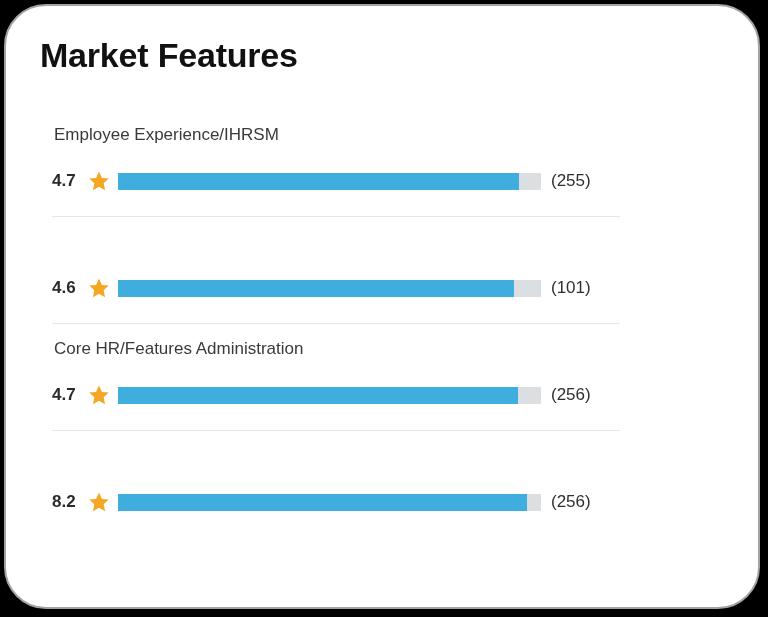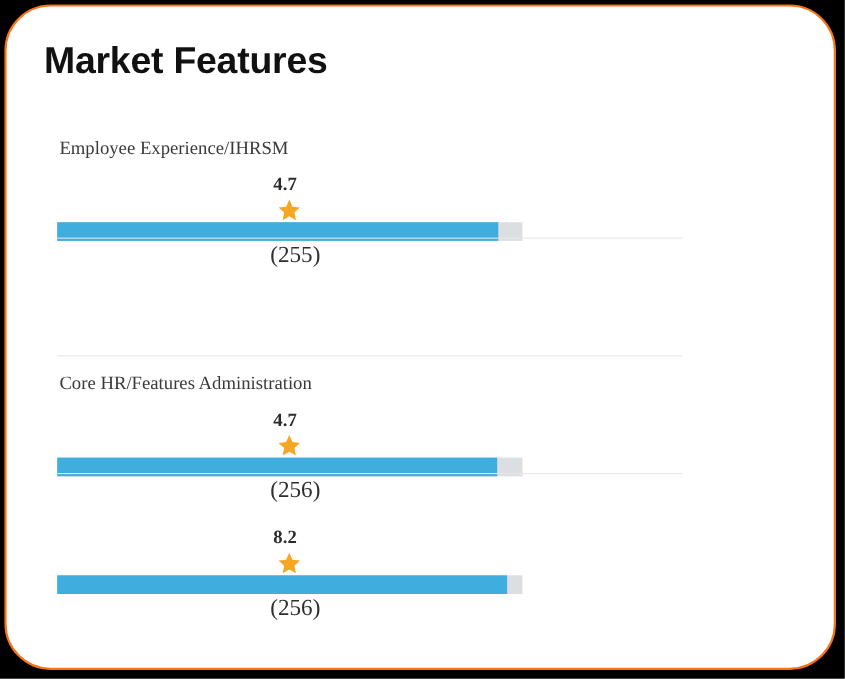--- a/index.html
+++ b/index.html
@@ -17,21 +17,21 @@
 
   
   #card {
     position: absolute;
     left: 4px;
     top: 4px;
     width: 756px;
     height: 605px;
     box-sizing: border-box;
     background: #ffffff;
-    border: 2px solid #f97316;
+    border: 2px solid #a3a3a3;
     border-radius: 42px;
     overflow: hidden;
   }
 
   
   #page-title {
     position: absolute;
     left: 34px;
     top: 28px;
     font-size: 34px;
@@ -46,45 +46,43 @@
   #feature-list {
     position: absolute;
     left: 46px;
     top: 104px;
     width: 568px;
   }
 
   .feature-row {
     position: relative;
     height: 106px;
-    font-family: Liberation Serif, serif;
   }
   .feature-row + .feature-row {
     border-top: 1px solid #e6e6e6;
   }
 
   .feature-label {
     position: absolute;
     left: 2px;
     top: 14px;
     font-size: 17px;
     font-weight: normal;
     color: #3a3a3a;
     line-height: 22px;
     white-space: nowrap;
   }
 
   .rating-line {
     position: absolute;
     left: 0px;
-    top: 46px;
+    top: 59px;
     height: 24px;
     display: flex;
     align-items: center;
-    flex-direction: column;
   }
 
   .rating-value {
     width: 30px;
     font-size: 17px;
     font-weight: bold;
     color: #2b2b2b;
     line-height: 24px;
     text-align: left;
   }
@@ -109,21 +107,21 @@
   .bar-fill {
     position: absolute;
     left: 0;
     top: 0;
     height: 100%;
     background: #3FAEDF;
   }
 
   .rating-count {
     margin-left: 10px;
-    font-size: 21px;
+    font-size: 17px;
     color: #2f2f2f;
     line-height: 24px;
     white-space: nowrap;
   }
 </style>
 </head>
 <body>
 
 <div id="card">
 
@@ -139,20 +137,30 @@
           <polygon points="12,1.6 15.2,8.6 22.6,9.4 17.1,14.5 18.6,22 12,18.2 5.4,22 6.9,14.5 1.4,9.4 8.8,8.6" fill="#F5A623"></polygon>
         </svg>
         <span class="bar-track">
           <span class="bar-fill" style="width: 94.8%;"></span>
         </span>
         <span class="rating-count">(255)</span>
       </div>
     </div>
 
     <div class="feature-row">
+      <div class="rating-line">
+        <span class="rating-value">4.6</span>
+        <svg class="star-icon" viewBox="0 0 24 24">
+          <polygon points="12,1.6 15.2,8.6 22.6,9.4 17.1,14.5 18.6,22 12,18.2 5.4,22 6.9,14.5 1.4,9.4 8.8,8.6" fill="#F5A623"></polygon>
+        </svg>
+        <span class="bar-track">
+          <span class="bar-fill" style="width: 93.6%;"></span>
+        </span>
+        <span class="rating-count">(101)</span>
+      </div>
     </div>
 
     <div class="feature-row">
       <div class="feature-label">Core HR/Features Administration</div>
       <div class="rating-line">
         <span class="rating-value">4.7</span>
         <svg class="star-icon" viewBox="0 0 24 24">
           <polygon points="12,1.6 15.2,8.6 22.6,9.4 17.1,14.5 18.6,22 12,18.2 5.4,22 6.9,14.5 1.4,9.4 8.8,8.6" fill="#F5A623"></polygon>
         </svg>
         <span class="bar-track">

